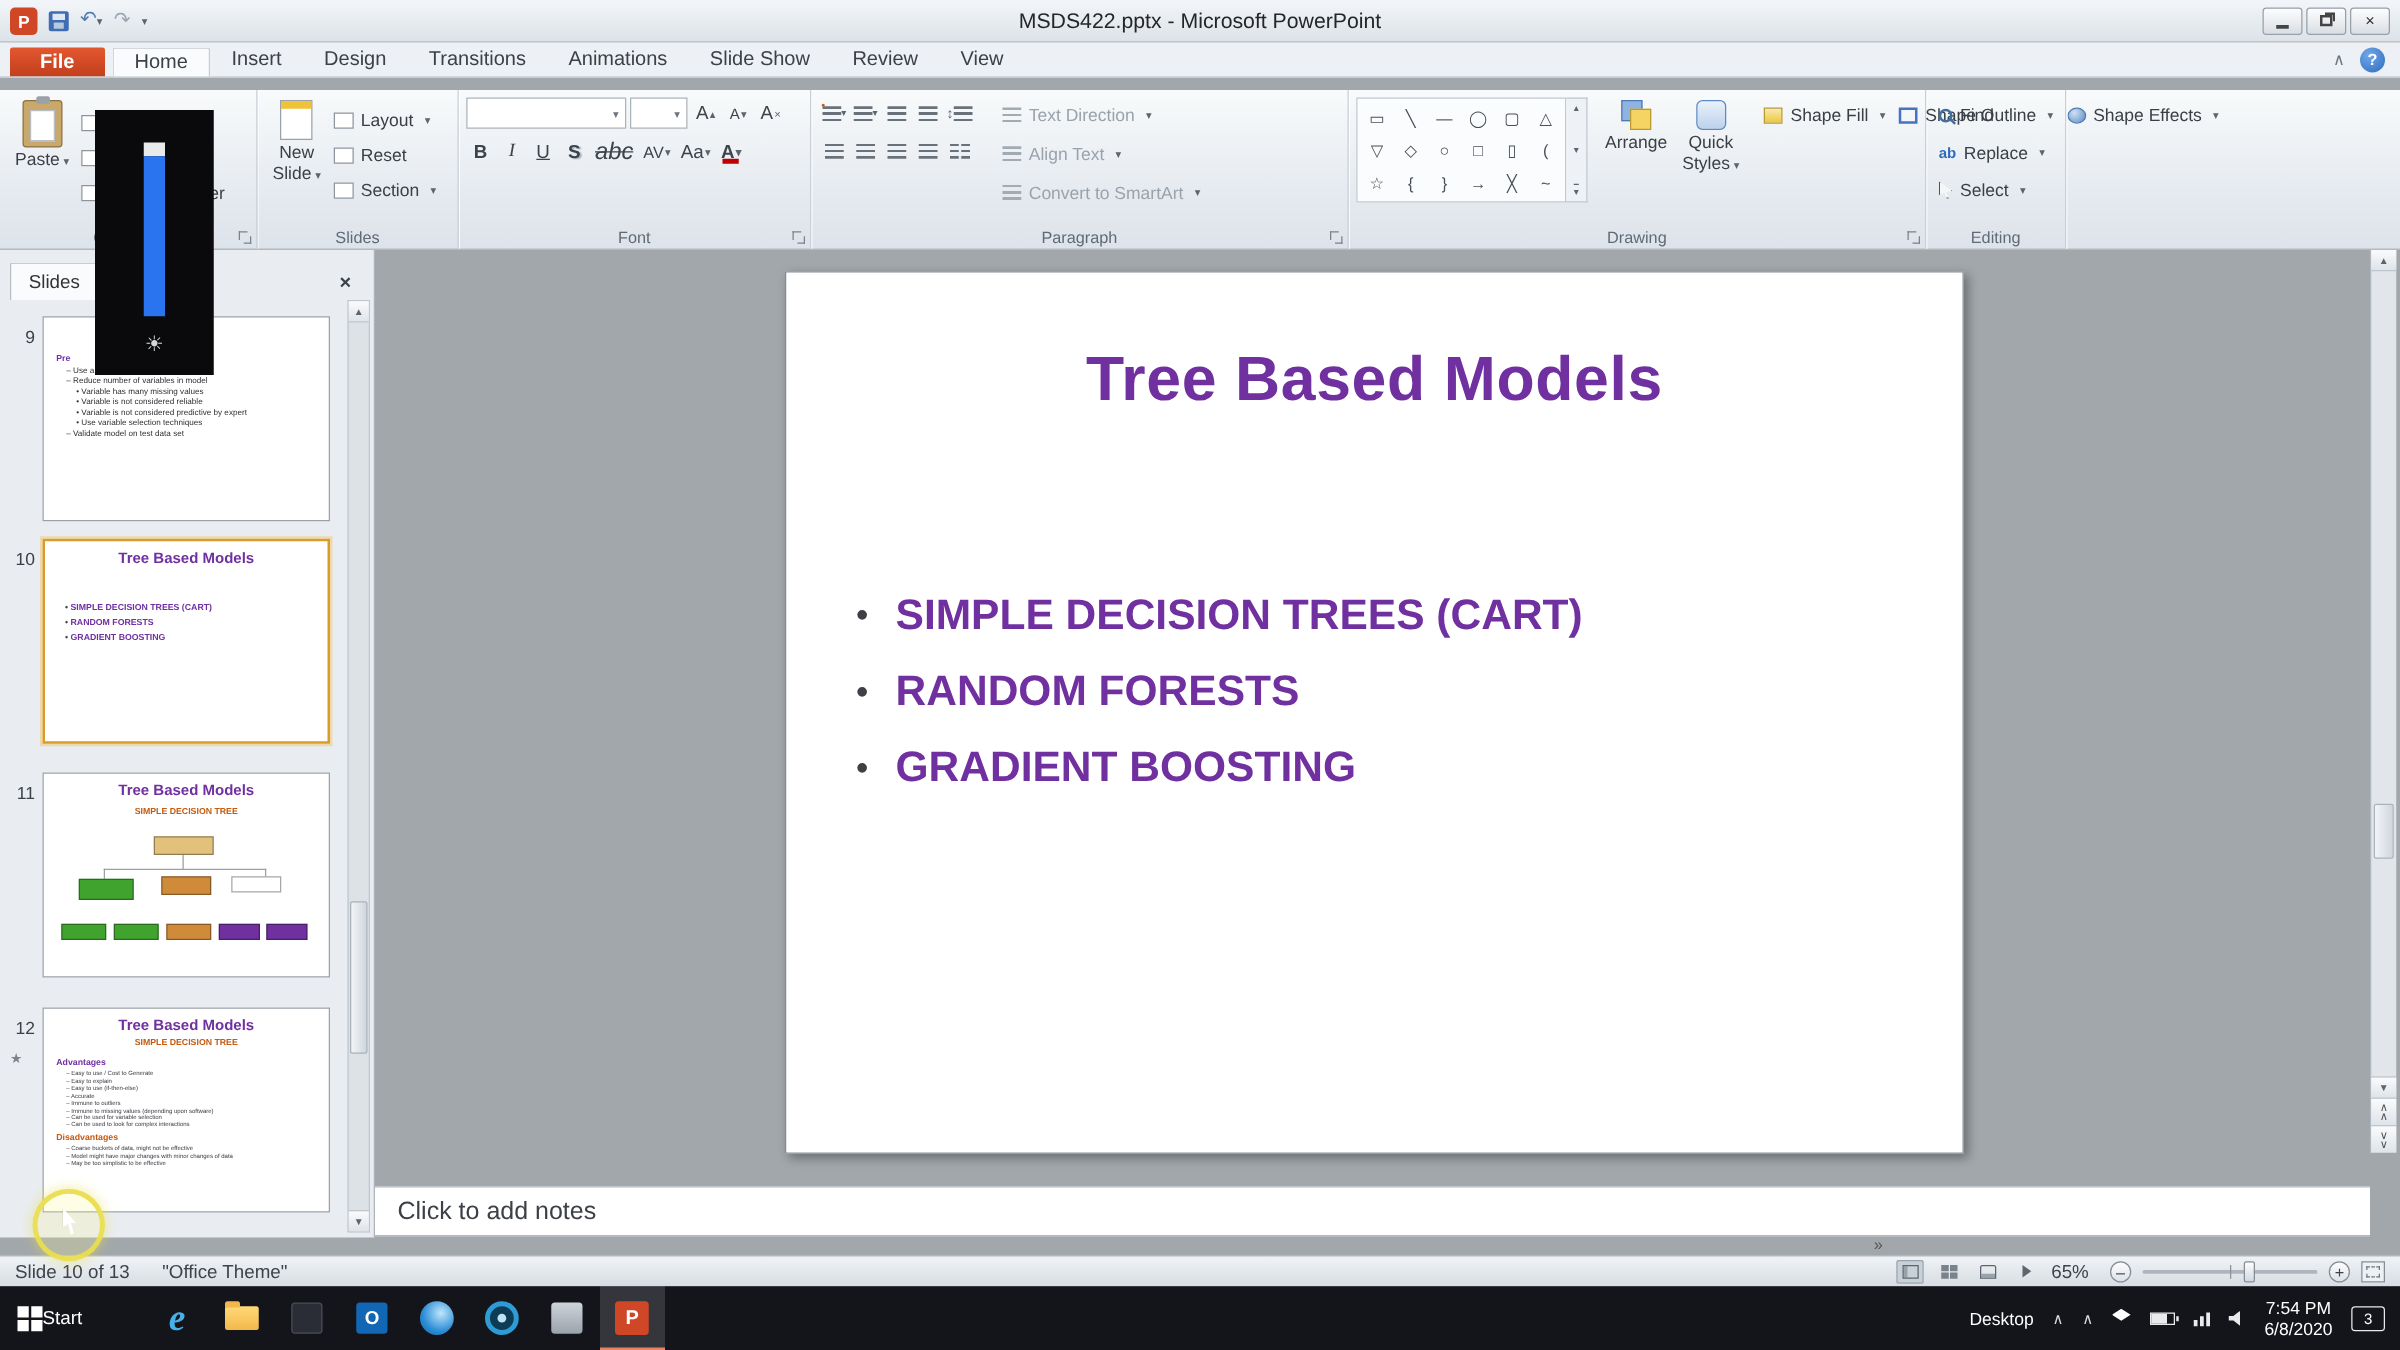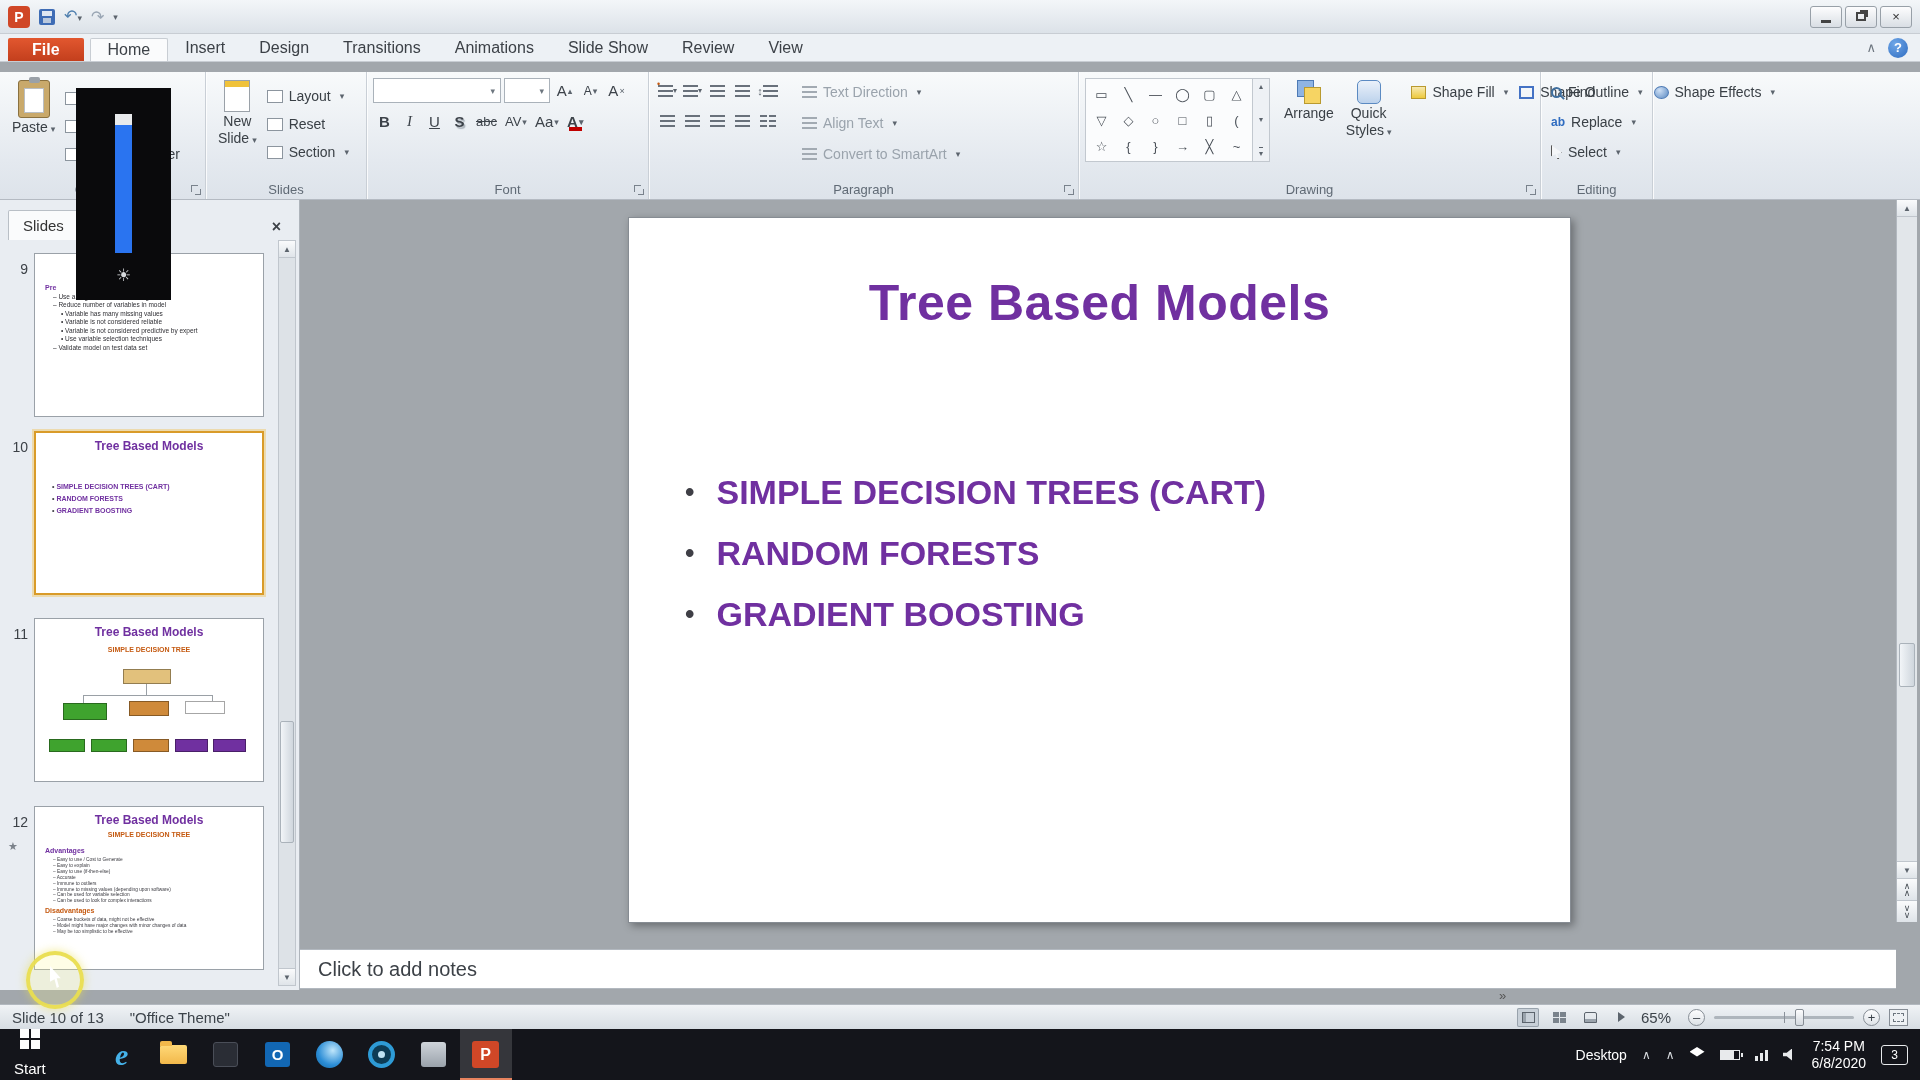--- a/index.html
+++ b/index.html
@@ -49,21 +49,21 @@
   .icon-paste:before{content:"";position:absolute;left:5px;top:7px;right:5px;bottom:4px;background:#fff;border:1px solid #b9bec4;}
   .icon-paste:after{content:"";position:absolute;left:10px;top:-4px;width:11px;height:6px;background:#9aa1a8;border-radius:2px;}
   .icon-newslide{width:26px;height:32px;background:#fff;border:1px solid #9aa1a8;box-shadow:inset 0 6px 0 #f0c23a;}
   .combo{height:25px;background:#fff;border:1px solid #aab2ba;display:flex;align-items:center;justify-content:space-between;padding:0 5px;font-size:14px;color:#333;}
   .combo .ca{color:#6d767f;font-size:9px;}
   .fbtn{min-width:23px;height:25px;display:flex;align-items:center;justify-content:center;font-size:15px;color:#3d434a;padding:0 3px;position:relative;}
   .fbtn.b{font-weight:bold;}
   .fbtn.i{font-style:italic;font-family:"Liberation Serif",serif;}
   .fbtn.u{text-decoration:underline;}
   .fbtn.sh{text-shadow:1.5px 1.5px 1px #aab2ba;font-weight:bold;}
-  .fbtn.strike{text-decoration:line-through;font-size:13px;}
+  .fbtn.strike{text-decoration:line-through;font-size:19px;font-style:italic;}
   .fbtn .mini-a{font-size:9px;color:#5c646d;margin-left:1px;}
   .fbtn.colorA:after{content:"";position:absolute;left:5px;right:5px;bottom:3px;height:4px;background:#c00000;}
   .bars{width:15px;height:12px;background:repeating-linear-gradient(to bottom,#69717b 0 2px,rgba(0,0,0,0) 2px 5px);flex:none;}
   .bars.dim{background:repeating-linear-gradient(to bottom,#a2aab2 0 2px,rgba(0,0,0,0) 2px 5px);}
   .pbtn{width:25px;height:25px;display:flex;align-items:center;justify-content:center;position:relative;}
   .pbtn .dot:before{content:"•";position:absolute;left:2px;top:1px;font-size:9px;color:#c55a11;}
   .shape-gallery{width:168px;height:84px;background:#fbfcfd;border:1px solid #c2c8cf;display:grid;grid-template-columns:repeat(6,1fr);align-items:center;justify-items:center;font-size:13px;color:#4a5058;padding:2px;}
   .gal-scroll{width:17px;height:84px;border:1px solid #c2c8cf;border-left:none;display:flex;flex-direction:column;align-items:center;justify-content:space-between;background:#eef1f5;font-size:8px;color:#5c646d;padding:3px 0;}
   .gal-more{border-top:1px solid #5c646d;padding-top:1px;}
   .icon-arrange{width:24px;height:24px;position:relative;}
@@ -143,21 +143,21 @@
   .zoom-btn{width:17px;height:17px;border-radius:50%;border:1px solid #868d95;background:linear-gradient(#fdfdfe,#dde2e7);display:flex;align-items:center;justify-content:center;font-size:13px;color:#3c434a;line-height:1;}
   .zoom-slider{width:140px;height:3px;background:#aeb5bc;position:relative;border-radius:2px;}
   .zoom-slider .tick{position:absolute;left:50%;top:-4px;width:1px;height:11px;background:#8a919a;}
   .sl-thumb{position:absolute;left:58%;top:-7px;width:9px;height:17px;background:linear-gradient(#fdfdfe,#d3d9df);border:1px solid #868d95;border-radius:2px;}
   .fit-btn{width:19px;height:17px;border:1px solid #868d95;background:#eef1f4;position:relative;}
   .fit-btn:before{content:"";position:absolute;inset:3px;border:1px dashed #6d767f;}
   .zoom-label{min-width:38px;text-align:left;}
 
   
   .taskbar{position:absolute;left:0;top:1029px;width:100%;height:51px;background:#14151b;display:flex;align-items:center;color:#fff;}
-  .start{display:flex;align-items:center;gap:11px;padding:0 14px;height:100%;flex-direction:column;}
+  .start{display:flex;align-items:center;gap:0;padding:0 14px;height:100%;}
   .flag{display:grid;grid-template-columns:9px 9px;grid-template-rows:9px 9px;gap:2px;}
   .flag i{background:#fefefe;}
   .start-label{font-size:15px;}
   .tb-icons{display:flex;align-items:center;margin-left:36px;height:100%;}
   .tb-btn{width:52px;height:51px;display:flex;align-items:center;justify-content:center;}
   .tb-btn.active{background:rgba(255,255,255,.14);box-shadow:inset 0 -2px 0 #e8845f;}
   .ic-ie{color:#45b1e8;font-size:30px;font-style:italic;font-family:"Liberation Serif",serif;font-weight:bold;line-height:30px;}
   .ic-folder{width:27px;height:19px;background:linear-gradient(#ffd978,#f2b84b);border-radius:2px;position:relative;}
   .ic-folder:before{content:"";position:absolute;top:-4px;left:0;width:12px;height:5px;background:#f2b84b;border-radius:2px 2px 0 0;}
   .ic-dark{width:25px;height:25px;background:#2a2d35;border:1px solid #4a4e58;border-radius:3px;}
@@ -190,20 +190,21 @@
 <div id="app">
 
   <div class="titlebar">
     <div class="qat">
       <div class="app-icon">P</div>
       <span class="icon-save"></span>
       <span class="qat-glyph">↶<span class="qat-dd">▾</span></span>
       <span class="qat-glyph dis">↷</span>
       <span class="qat-dd">▾</span>
     </div>
+    <div class="titlebar-title">MSDS422.pptx - Microsoft PowerPoint</div>
     <div class="win-controls">
       <div class="win-btn">
           <span class="g-min"></span>
         </div>
       <div class="win-btn">
           <span class="g-restore"></span>
         </div>
       <div class="win-btn">×</div>
     </div>
   </div>

